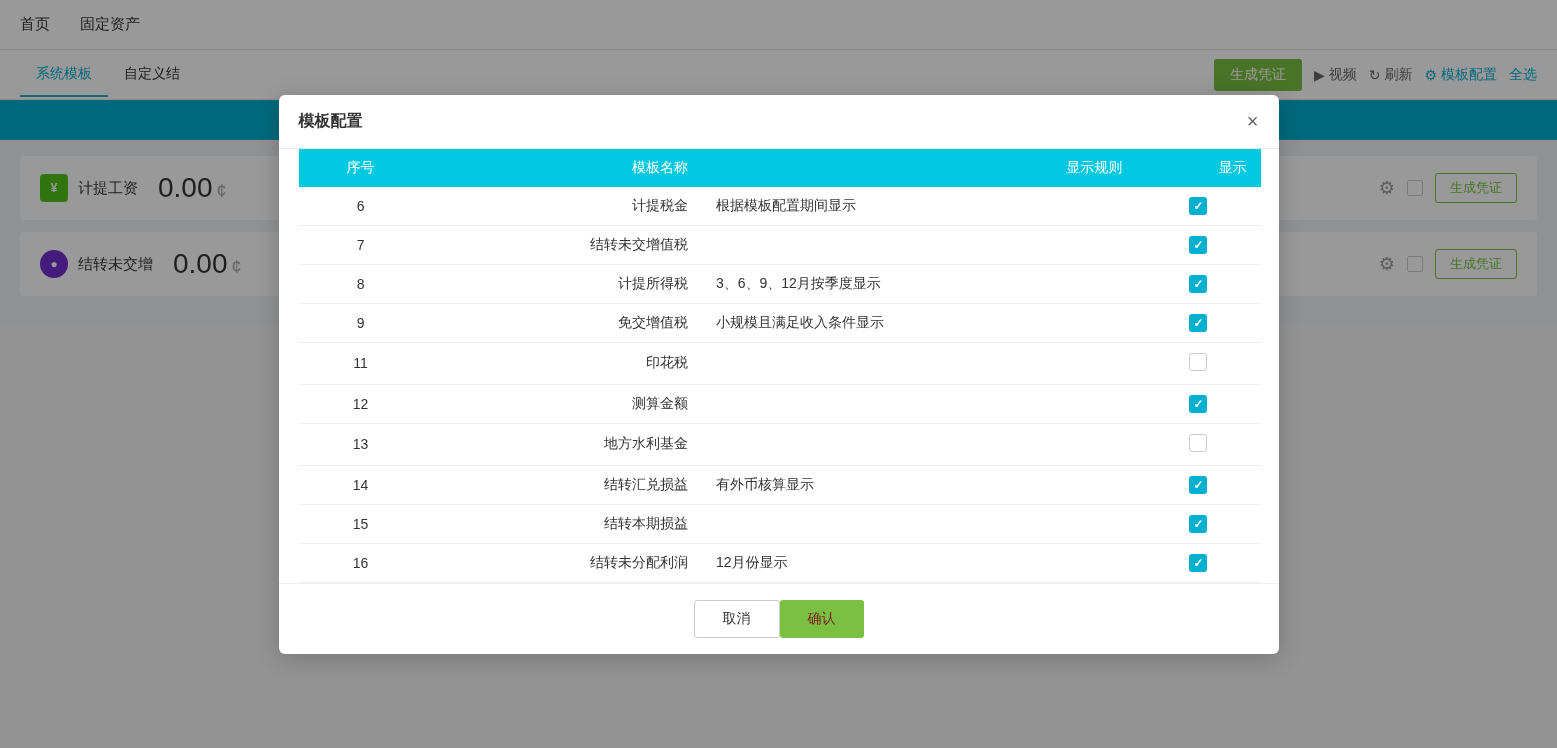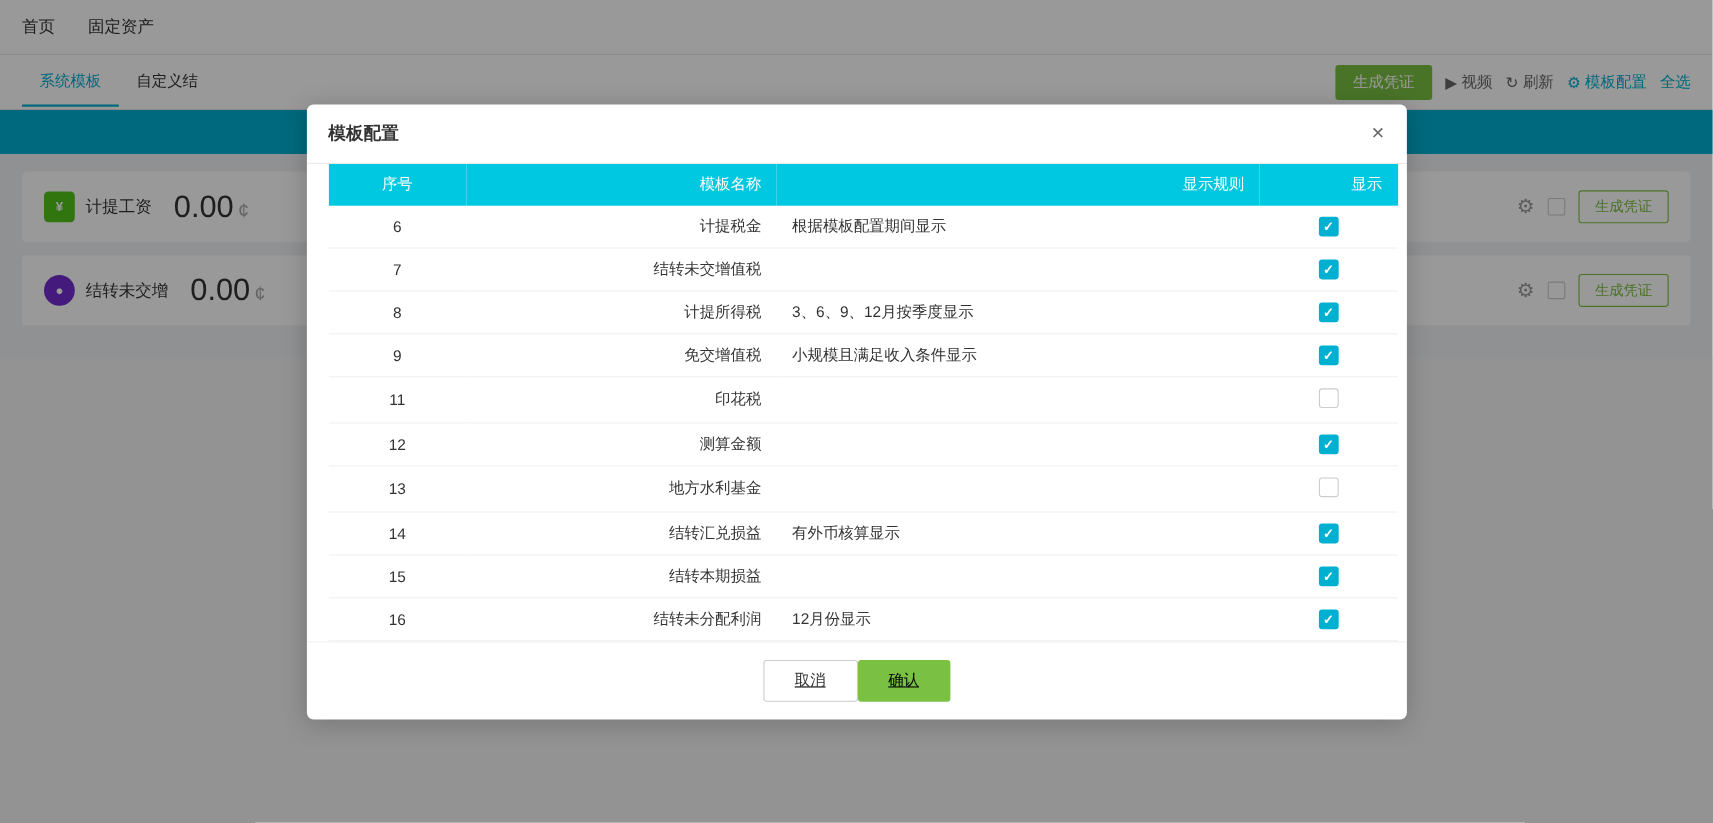--- a/index.html
+++ b/index.html
@@ -186,21 +186,21 @@
     }
     .modal-close {
       font-size: 20px;
       color: #666;
       cursor: pointer;
       line-height: 1;
     }
     .modal-body {
       flex: 1;
       overflow-y: auto;
-      padding: 0 8px 0 20px;
+      padding: 0 18px 0 20px;
     }
 
     
     .config-table {
       width: 100%;
       border-collapse: collapse;
     }
     .config-table thead tr {
       background: #00c8e0;
     }
@@ -249,36 +249,35 @@
       background: #fff;
     }
 
     
     .modal-footer {
       padding: 16px 20px;
       display: flex;
       justify-content: center;
       gap: 0;
       border-top: 1px solid #f0f0f0;
-      text-decoration: underline;
     }
     .btn-cancel {
       padding: 8px 28px;
       border: 1px solid #ccc;
       background: #fff;
       color: #333;
       border-radius: 3px;
       cursor: pointer;
       font-size: 14px;
     }
     .btn-confirm {
       padding: 10px 28px;
       border: none;
       background: #7ac143;
-      color: #000000;
+      color: #7f1d1d;
       border-radius: 3px;
       cursor: pointer;
       font-size: 14px;
     }
 
     
     .modal-body::-webkit-scrollbar { width: 6px; }
     .modal-body::-webkit-scrollbar-thumb { background: #ccc; border-radius: 3px; }
   </style>
 </head>

